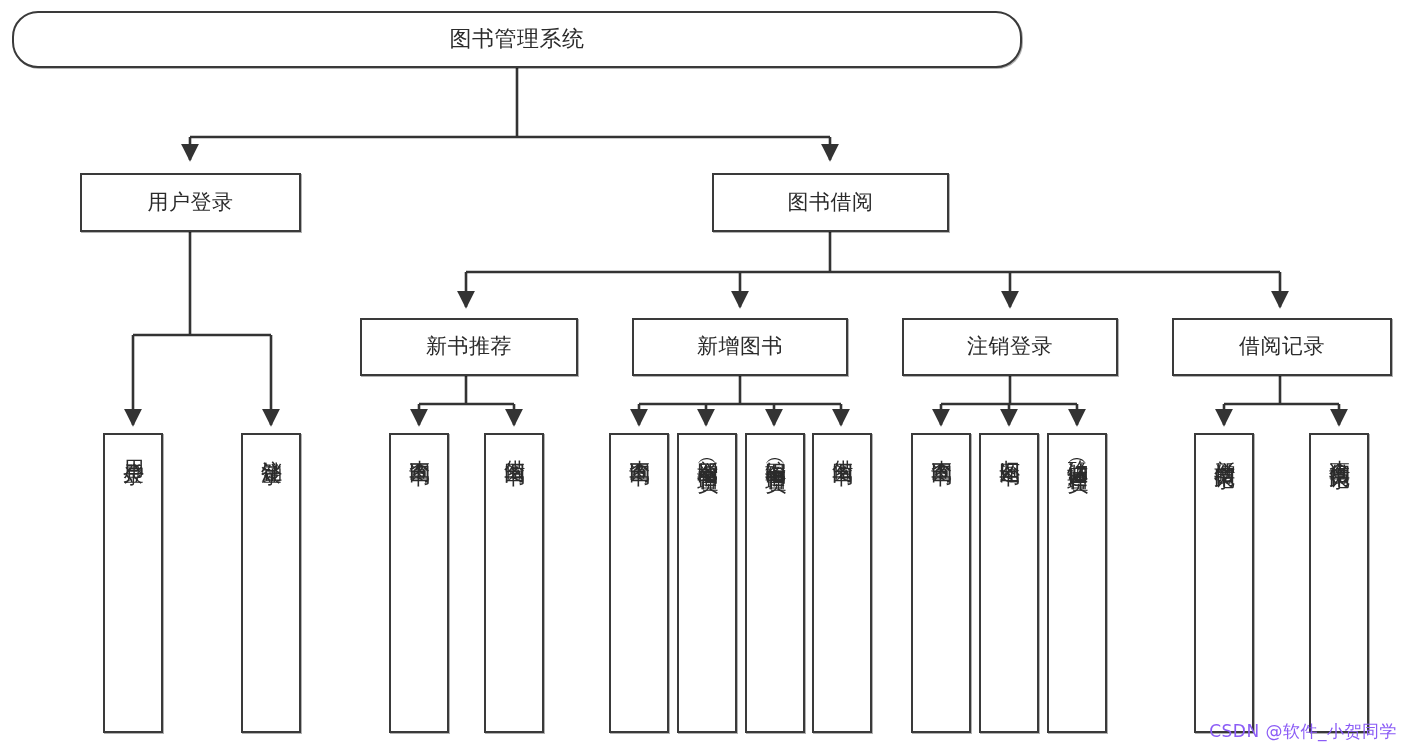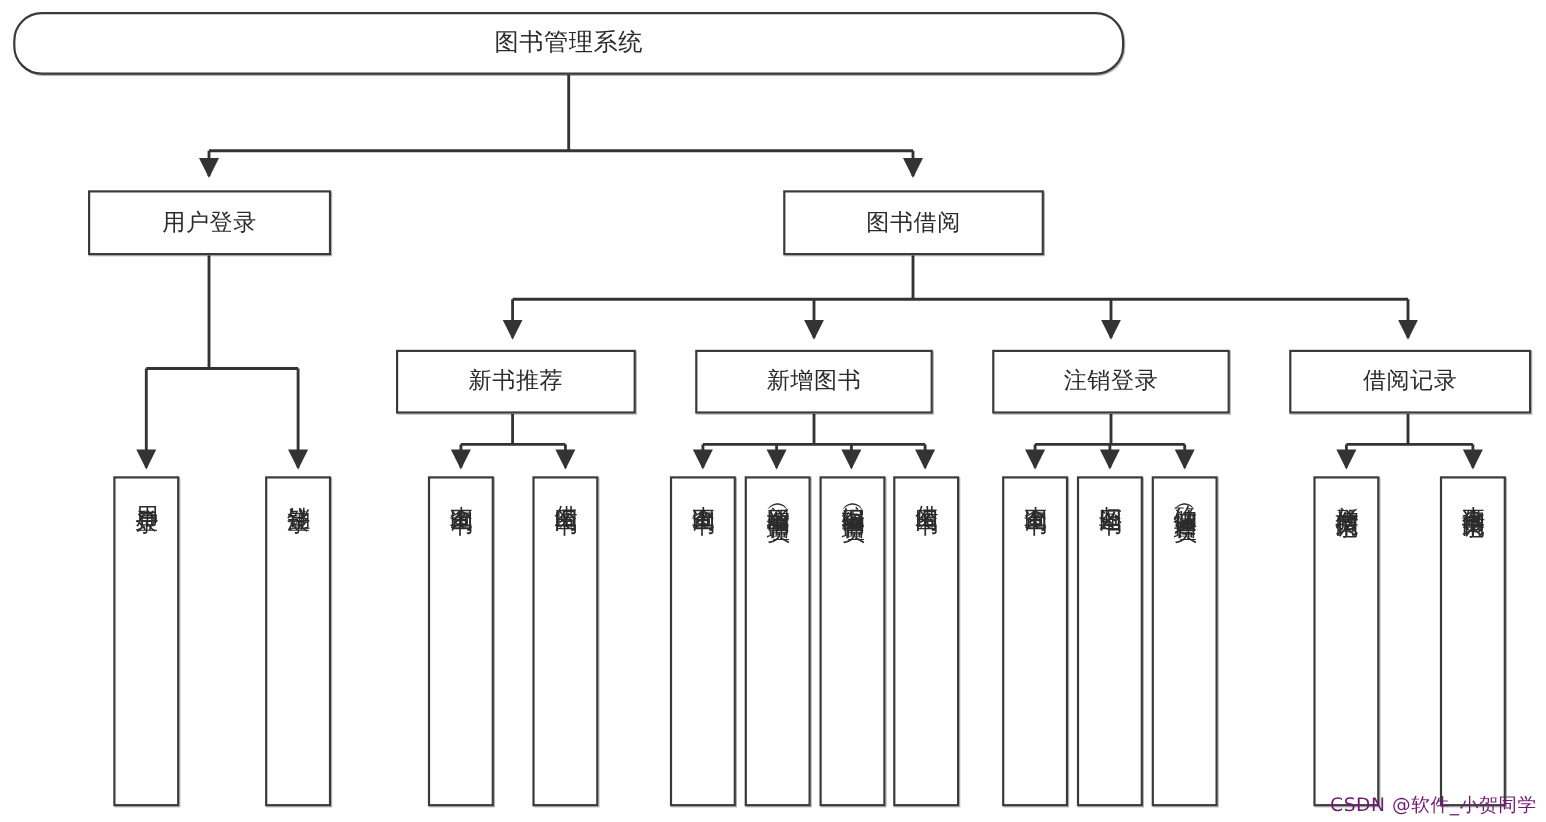--- a/index.html
+++ b/index.html
@@ -55,21 +55,21 @@
     line-height: 1.30;
     letter-spacing: 2px;
     white-space: normal;
     max-height: 290px;
   }
   .node.root .lbl { font-size: 22px; }
   .watermark {
     position: absolute;
     right: 8px;
     bottom: 4px;
-    color: #701a75;
+    color: #8b5cf6;
     font-size: 17px;
     letter-spacing: 0.5px;
     white-space: nowrap;
     user-select: none;
   }
 </style>
 </head>
 <body>
 
 <div id="canvas">

